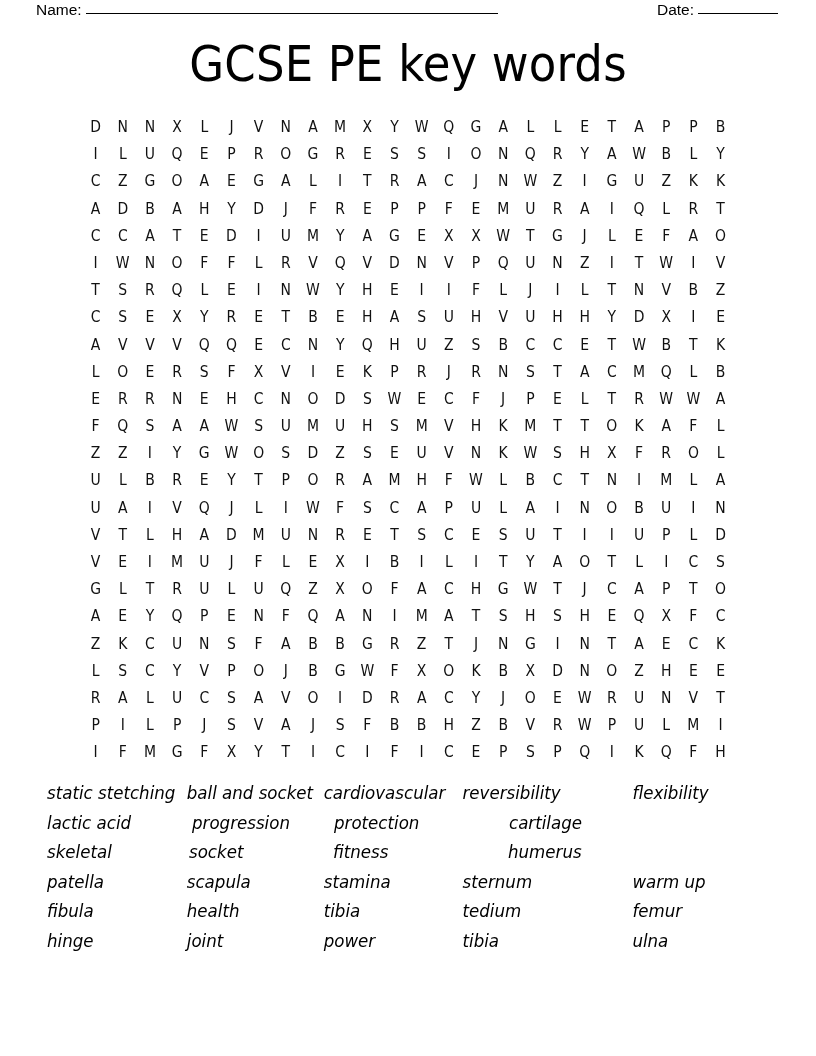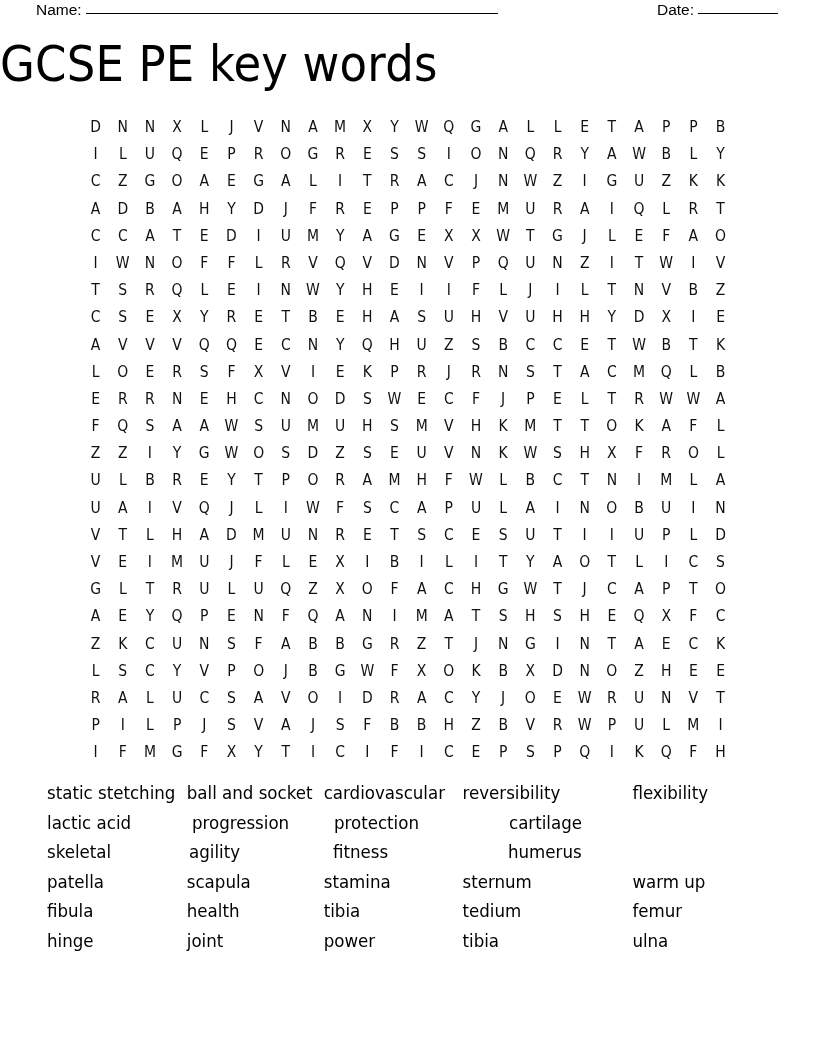--- a/index.html
+++ b/index.html
@@ -47,21 +47,21 @@
   .rule-name { width: 412px; }
   .rule-date { width: 80px; }
   .spacer-mid { flex: 1 1 auto; }
 
   
   .puzzle-title {
     position: absolute;
     top: 33px;
     left: 0;
     width: 816px;
-    text-align: left;
+    text-align: center;
     font-family: "DejaVu Sans Condensed", "Liberation Sans Narrow", "Liberation Sans", sans-serif;
     font-stretch: condensed;
     font-size: 50px;
     line-height: 62px;
     font-weight: 400;
     letter-spacing: 0.2px;
   }
 
   
   .grid {
@@ -94,20 +94,21 @@
     top: 778px;
     left: 47px;
     width: 730px;
     display: flex;
     flex-direction: column;
   }
   .word-row {
     display: flex;
     height: 29.6px;
     align-items: flex-start;
+    font-style: italic;
   }
   .word {
     font-family: "DejaVu Sans Condensed", "Liberation Sans Narrow", "Liberation Sans", sans-serif;
     font-stretch: condensed;
     font-size: 18.5px;
     line-height: 29.6px;
     font-weight: 400;
     white-space: nowrap;
     color: #000;
   }
@@ -766,21 +767,21 @@
       <span class="word word-c4">flexibility</span>
     </div>
     <div class="word-row">
       <span class="word word-c0">lactic acid</span>
       <span class="word word-c1">progression</span>
       <span class="word word-c3">protection</span>
       <span class="word word-c4">cartilage</span>
     </div>
     <div class="word-row">
       <span class="word word-c1">skeletal</span>
-      <span class="word word-c2">agility</span>
+      <span class="word word-c2">socket</span>
       <span class="word word-c3">fitness</span>
       <span class="word word-c4">humerus</span>
     </div>
     <div class="word-row">
       <span class="word word-c0">patella</span>
       <span class="word word-c1">scapula</span>
       <span class="word word-c2">stamina</span>
       <span class="word word-c3">sternum</span>
       <span class="word word-c4">warm up</span>
     </div>

